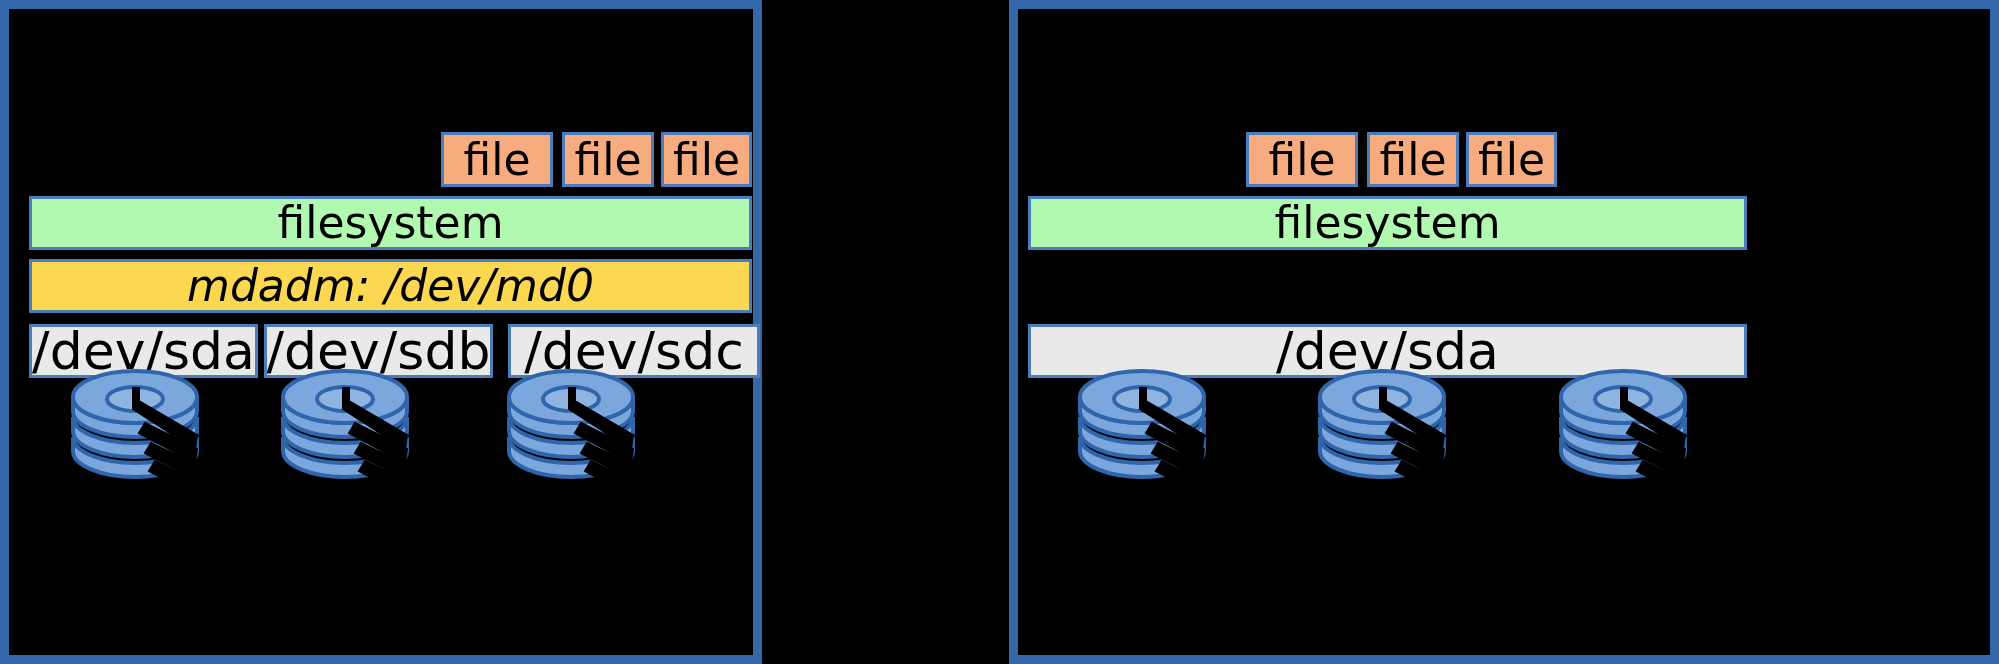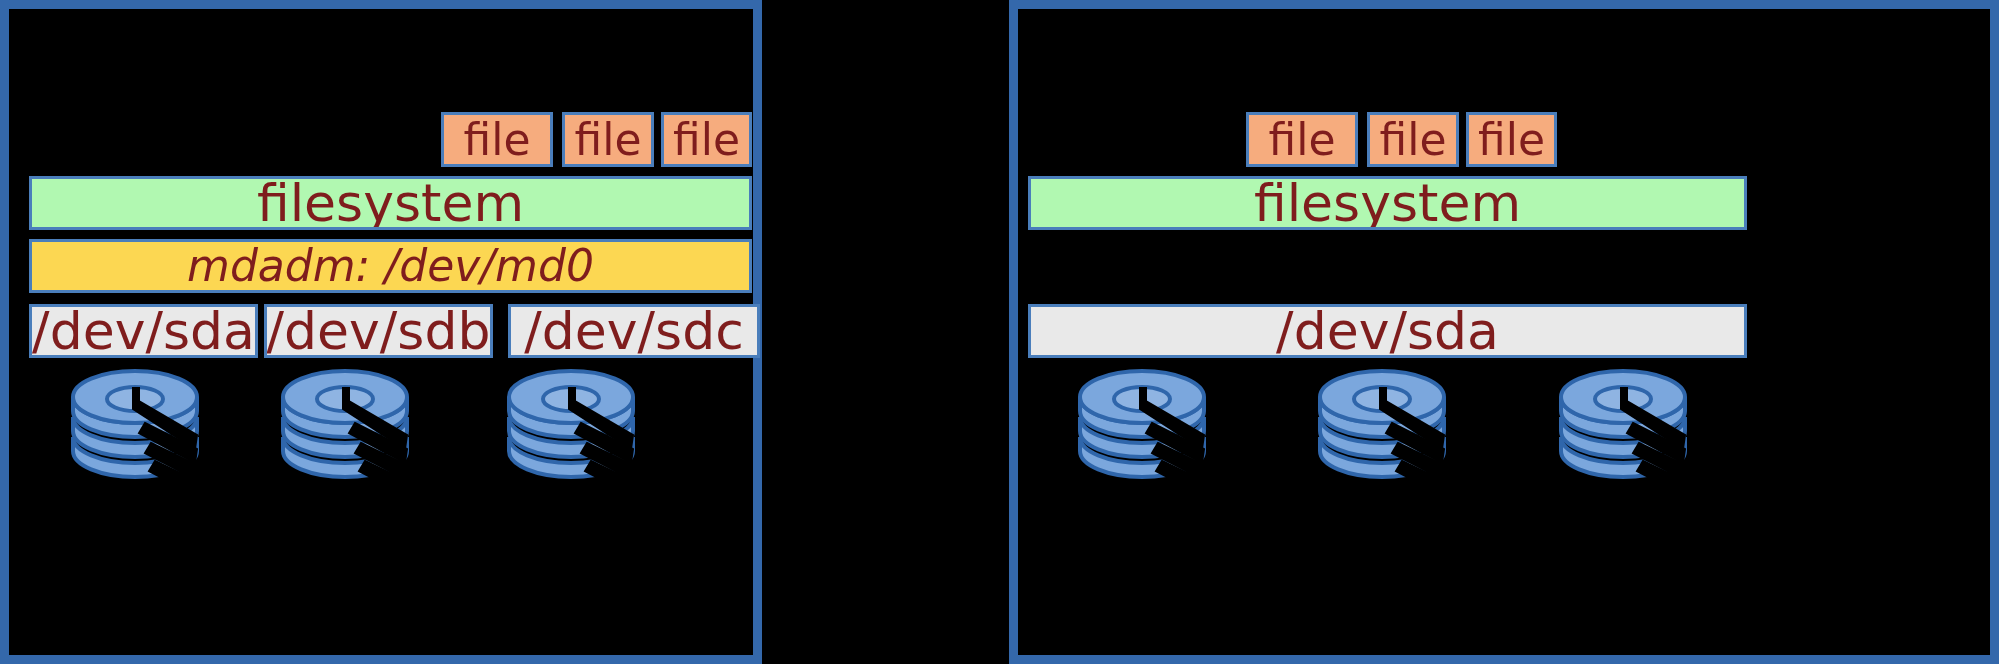--- a/index.html
+++ b/index.html
@@ -37,28 +37,29 @@
   }
 
   
   .box {
     position: absolute;
     box-sizing: border-box;
     border: 3px solid #4a7ebb;
     display: flex;
     align-items: center;
     justify-content: center;
-    color: #7f1d1d;
+    color: #000000;
     font-family: "DejaVu Sans", sans-serif;
     line-height: 1;
     white-space: nowrap;
     overflow: hidden;
+    margin-top: 20px;
   }
   .box-file       { background: #f6ac7e; font-size: 44px; }
-  .box-filesystem { background: #b1f8b1; font-size: 52px; }
+  .box-filesystem { background: #b1f8b1; font-size: 44px; }
   .box-mdadm      { background: #fcd752; font-size: 44px; }
   .box-device     { background: #e9e9e9; font-size: 52px; }
 
   
   .disk {
     position: absolute;
   }
   .disk svg { display: block; }
 </style>
 </head>

